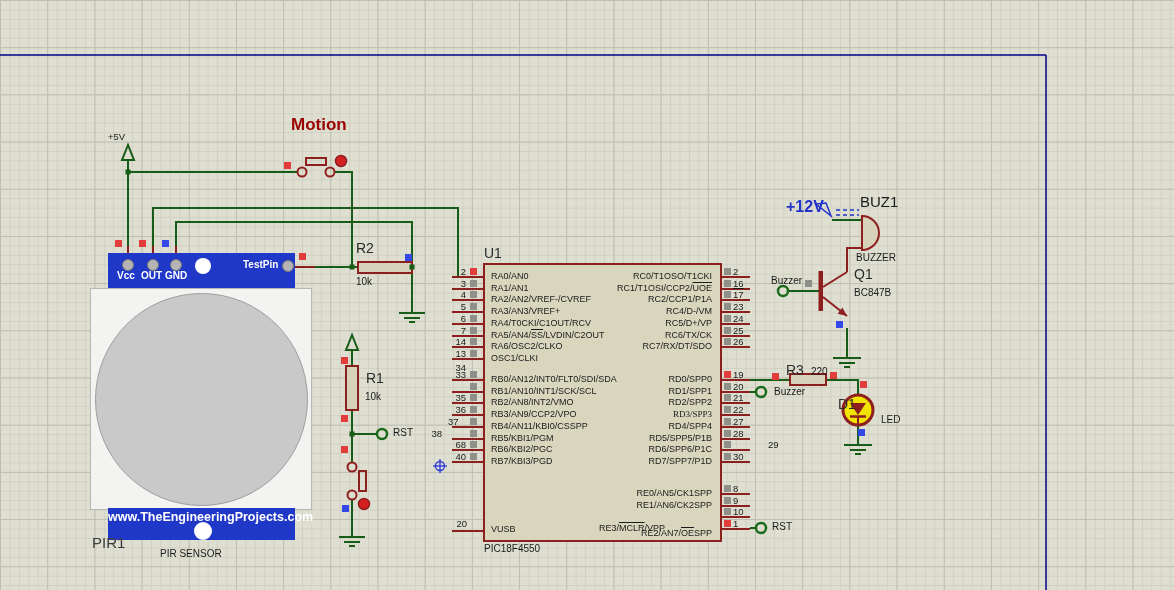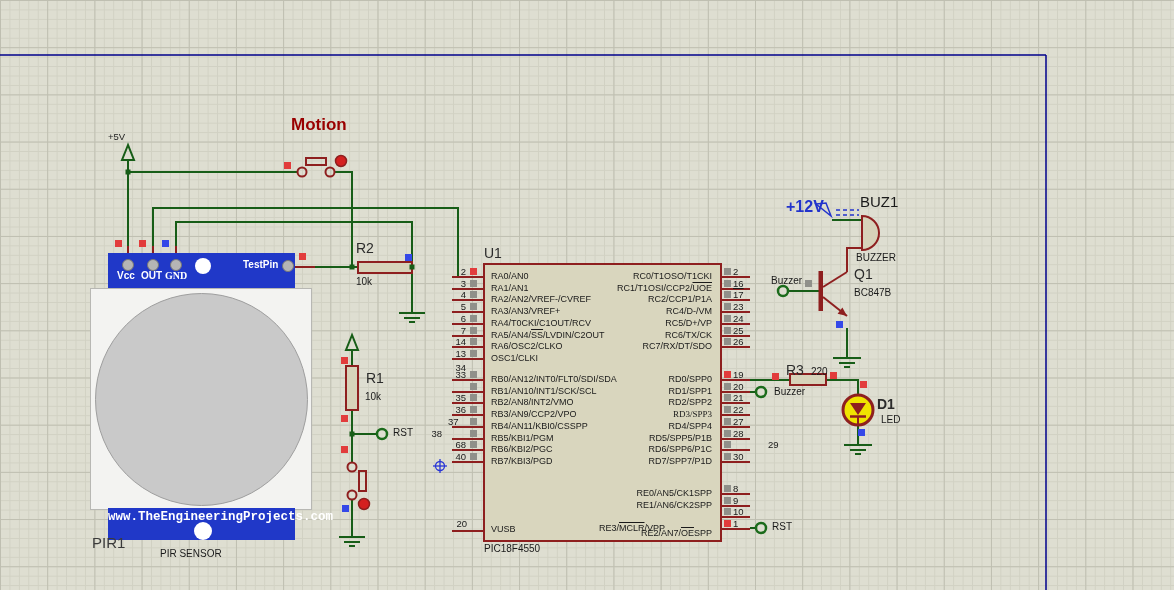--- a/index.html
+++ b/index.html
@@ -36,21 +36,21 @@
   .ind-gray{background:var(--igray);}
   
   .pirbar{position:absolute;background:var(--pirblue);z-index:3;}
   #pir-body{position:absolute;left:90px;top:288px;width:220px;height:220px;background:#F3F3F1;
             border:1px solid #b7b7b3;z-index:3;}
   #pir-lens{position:absolute;left:4px;top:4px;width:211px;height:211px;border-radius:50%;
             background:#C9C9C9;border:1px solid #9e9e9e;}
   .pirtxt{position:absolute;color:#fff;font-weight:bold;font-size:10px;z-index:4;white-space:nowrap;}
   .pinhole{position:absolute;border-radius:50%;background:#fff;z-index:4;}
   .pircirc{position:absolute;width:10px;height:10px;border-radius:50%;background:#B5B5B5;border:1px solid #777;z-index:4;}
-  #pir-url{left:108px;top:510px;width:159px;text-align:center;font-size:12.5px;font-family:Liberation Mono, monospace;}
+  #pir-url{left:108px;top:510px;width:159px;text-align:center;font-size:12.5px;}
 </style>
 </head>
 <body>
 
 <div id="canvas">
 
   <svg width="1174" height="590" viewBox="0 0 1174 590">
 
     <g stroke="#00008B" stroke-width="1.5">
       <line x1="0" y1="55" x2="1046" y2="55"></line>
@@ -193,32 +193,32 @@
   <div class="lbl ref" style="left:484px;top:245px;">U1</div>
   <div class="lbl val" style="left:484px;top:543px;">PIC18F4550</div>
   <div class="lbl pnum" style="left:450px;top:518px;width:17px;text-align:right;">20</div>
   <div class="stub" style="left:452px;top:530px;width:31px;"></div>
   <div class="lbl plab" style="left:491px;top:524px;">VUSB</div>
 
   <div class="lbl" style="left:860px;top:193px;font-size:15px;color:#1A1A1A;">BUZ1</div>
   <div class="lbl val" style="left:856px;top:252px;">BUZZER</div>
   <div class="lbl ref" style="left:854px;top:266px;">Q1</div>
   <div class="lbl val" style="left:854px;top:287px;">BC847B</div>
-  <div class="lbl ref" style="left:877px;top:396px;font-weight:bold;">D1</div>
+  <div class="lbl ref" style="left:838px;top:396px;">D1</div>
   <div class="lbl val" style="left:881px;top:414px;">LED</div>
 
   <div class="lbl term" style="left:771px;top:275px;">Buzzer</div>
   <div class="lbl term" style="left:774px;top:386px;">Buzzer</div>
   <div class="lbl term" style="left:772px;top:521px;">RST</div>
   <div class="lbl term" style="left:393px;top:427px;">RST</div>
 
   <div class="pirbar" style="left:108px;top:253px;width:187px;height:35px;"></div>
   <div class="pirtxt" style="left:117px;top:270px;">Vcc</div>
   <div class="pirtxt" style="left:141px;top:270px;">OUT</div>
-  <div class="pirtxt" style="left:165px;top:270px;font-family:Liberation Serif, serif;">GND</div>
+  <div class="pirtxt" style="left:165px;top:270px;">GND</div>
   <div class="pirtxt" style="left:243px;top:259px;">TestPin</div>
   <div class="pircirc" style="left:122px;top:259px;"></div>
   <div class="pircirc" style="left:147px;top:259px;"></div>
   <div class="pircirc" style="left:170px;top:259px;"></div>
   <div class="pircirc" style="left:282px;top:260px;"></div>
   <div class="pinhole" style="left:195px;top:258px;width:16px;height:16px;"></div>
   <div id="pir-body">
     <div id="pir-lens"></div>
   </div>
   <div class="pirbar" style="left:108px;top:508px;width:187px;height:32px;"></div>

